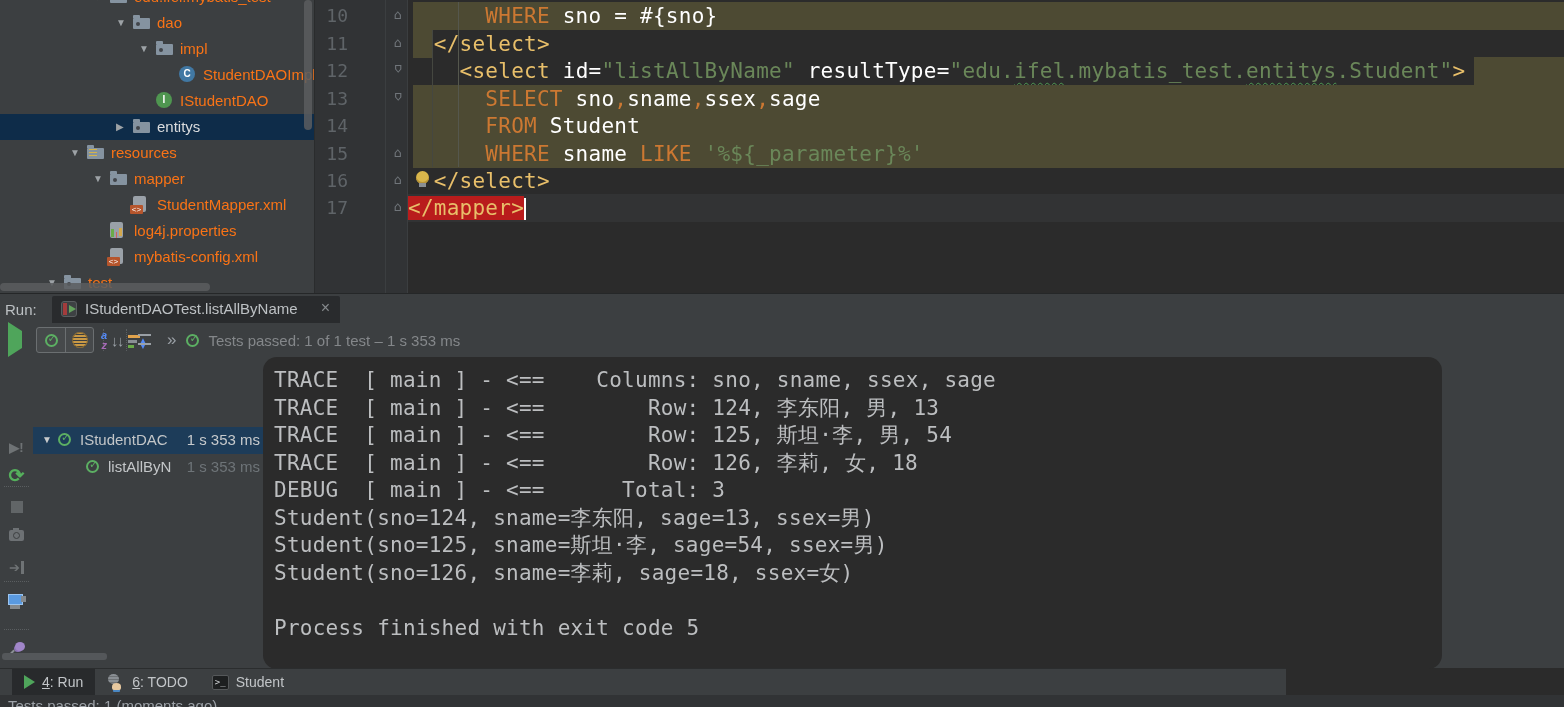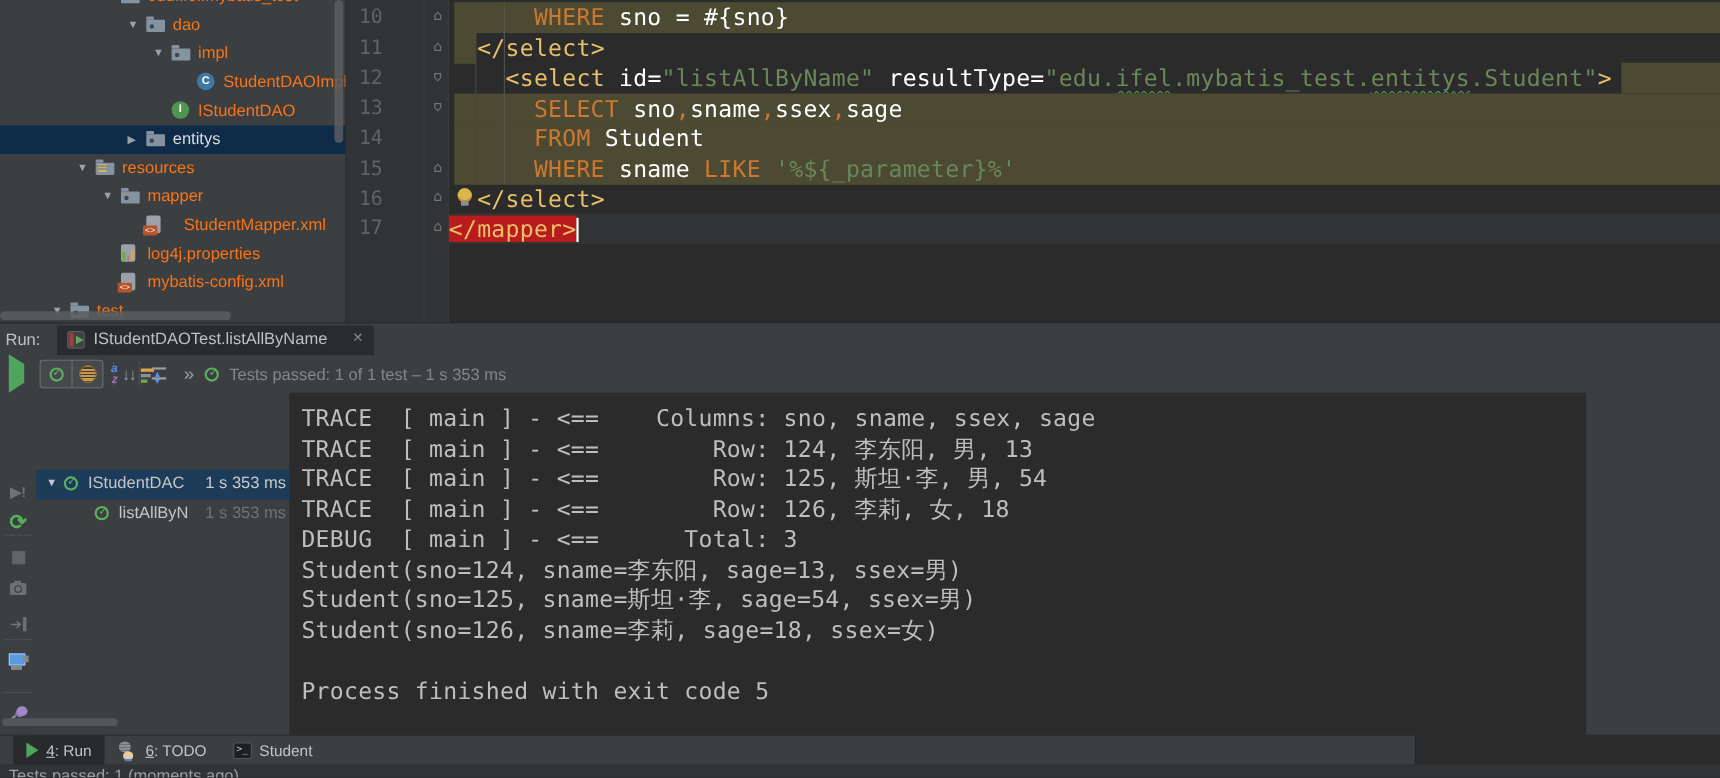--- a/index.html
+++ b/index.html
@@ -143,21 +143,21 @@
   .tt-row.sel { background:#1d3c59; }
   .tt-arrow { position:absolute; left:9px; top:7px; font-size:10px; color:#c7cacc; }
   .tt-check { position:absolute; top:6px; }
   .tt-label { position:absolute; top:4px; font-size:15px; color:#c3c6c8; white-space:nowrap; }
   .tt-dur { position:absolute; right:3px; top:4px; font-size:15px; color:#6e7478; }
   .tt-row.sel .tt-dur { color:#c7cacc; }
   #tree-hscroll { position:absolute; left:2px; top:359px; width:105px; height:7px;
     background:#54575a; border-radius:3px; }
 
   #console { position:absolute; left:263px; top:63px; width:1179px; height:312px;
-    background:#2b2b2b; overflow:hidden; }
+    background:#2b2b2b; overflow:hidden;border-radius:14px; }
   .con-line { position:relative; height:27.5px; line-height:27.5px; padding-left:11px; white-space:pre;
     font-family:"DejaVu Sans Mono", monospace; font-size:21px; letter-spacing:0.25px; color:#bcbec0; }
 
   
   #bottom-bar { position:absolute; left:0; top:668px; width:1286px; height:27px; background:#3c3f41;
     border-top:1px solid #2b2d2e; display:flex; align-items:center;padding-left:12px; }
   .bb-item { height:27px; display:flex; align-items:center; padding:0 12px; gap:7px;
     font-size:14px; color:#c2c5c8; }
   .bb-item.active { background:#282a2c; }
   .bb-item .mn { text-decoration:underline; }
@@ -215,21 +215,21 @@
           <span class="ic ic-folder-res" style="left: 87px;"></span>
           <span class="tree-label" style="left: 111px;">resources</span>
         </div>
         <div class="tree-row" style="top: 166px;">
           <span class="tree-arrow" style="left: 93px;">▼</span>
           <span class="ic ic-folder" style="left: 110px;"></span>
           <span class="tree-label" style="left: 134px;">mapper</span>
         </div>
         <div class="tree-row" style="top: 192px;">
           <span class="ic ic-xml" style="left: 133px;"></span>
-          <span class="tree-label" style="left: 157px; margin-left: 10px;">StudentMapper.xml</span>
+          <span class="tree-label" style="left: 157px;">StudentMapper.xml</span>
         </div>
         <div class="tree-row" style="top: 218px;">
           <span class="ic ic-props" style="left: 110px;"></span>
           <span class="tree-label" style="left: 134px;">log4j.properties</span>
         </div>
         <div class="tree-row" style="top: 244px;">
           <span class="ic ic-xml" style="left: 110px;"></span>
           <span class="tree-label" style="left: 134px;">mybatis-config.xml</span>
         </div>
         <div class="tree-row" style="top: 270px;">

